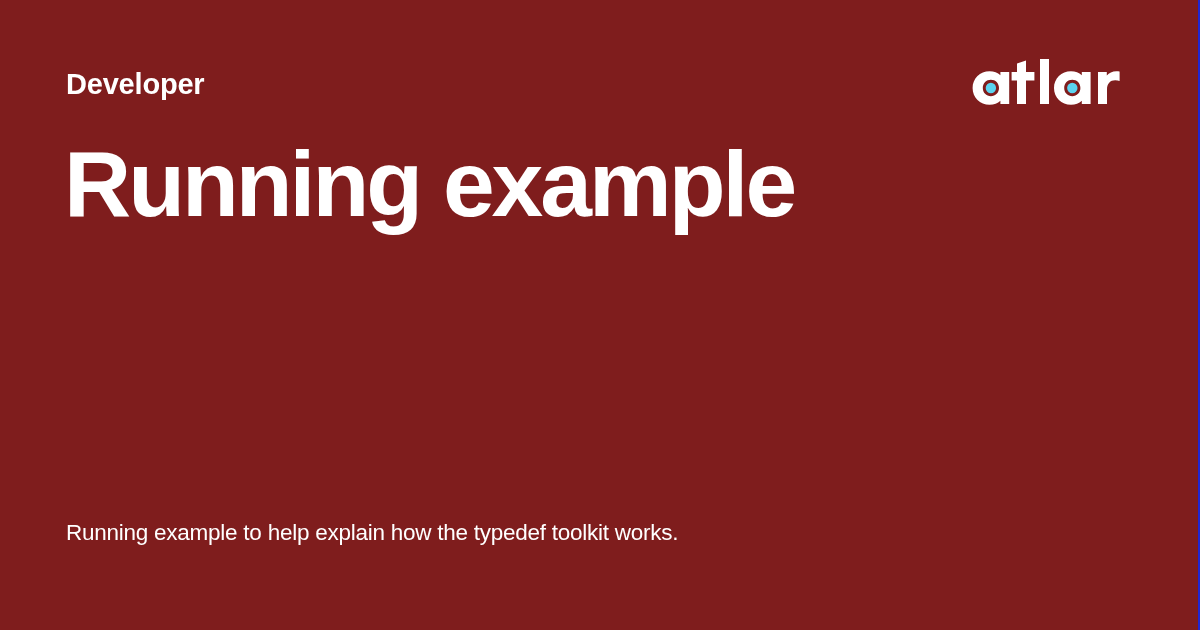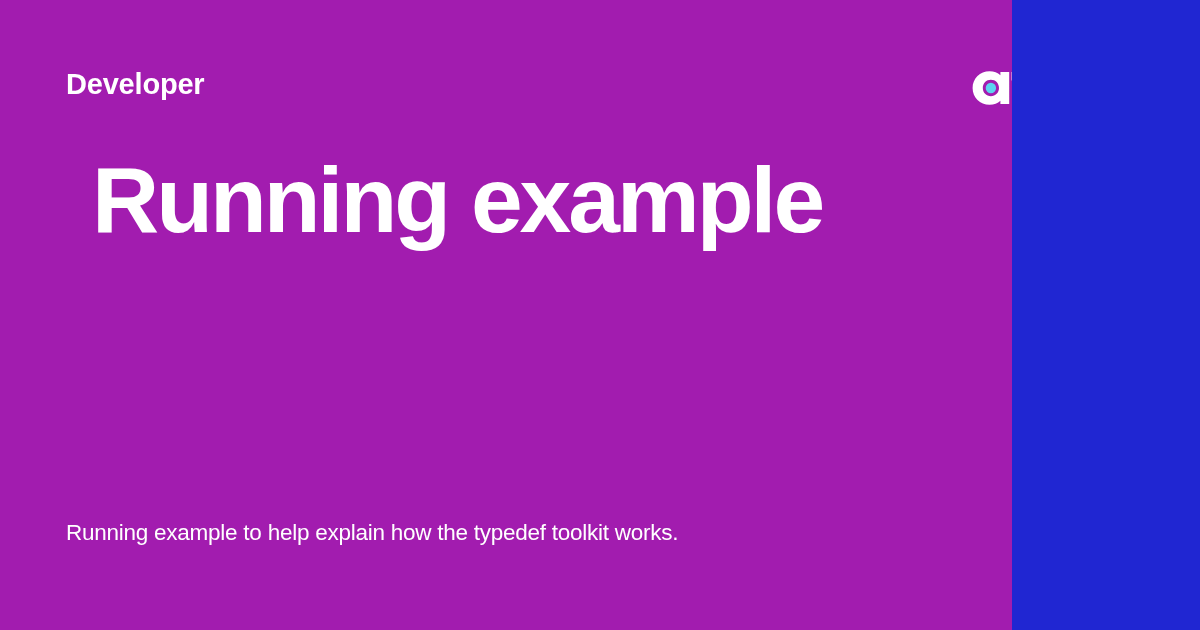--- a/index.html
+++ b/index.html
@@ -11,23 +11,23 @@
     overflow: hidden;
   }
 
   body {
     font-family: "Liberation Sans", sans-serif;
     background: #2026d2;
   }
 
   .card {
     position: relative;
-    width: 1012px;
+    width: 1198px;
     height: 630px;
-    background: #a21caf;
+    background: #7f1d1d;
     overflow: hidden;
   }
 
   
   .header {
     position: absolute;
     top: 0;
     left: 0;
     width: 1200px;
     height: 150px;
@@ -52,29 +52,28 @@
     top: 58px;
     width: 148px;
     height: 50px;
     display: block;
   }
 
   
   .title {
     position: absolute;
     left: 64px;
-    top: 152px;
+    top: 136px;
     width: 1060px;
     font-size: 93px;
     font-weight: 700;
     line-height: 1.04;
     letter-spacing: -3.0px;
     color: #ffffff;
     word-wrap: break-word;
-    margin-left: 28px;
   }
 
   
   .subtitle {
     position: absolute;
     left: 66px;
     top: 518px;
     width: 1060px;
     font-size: 22.5px;
     font-weight: 400;

